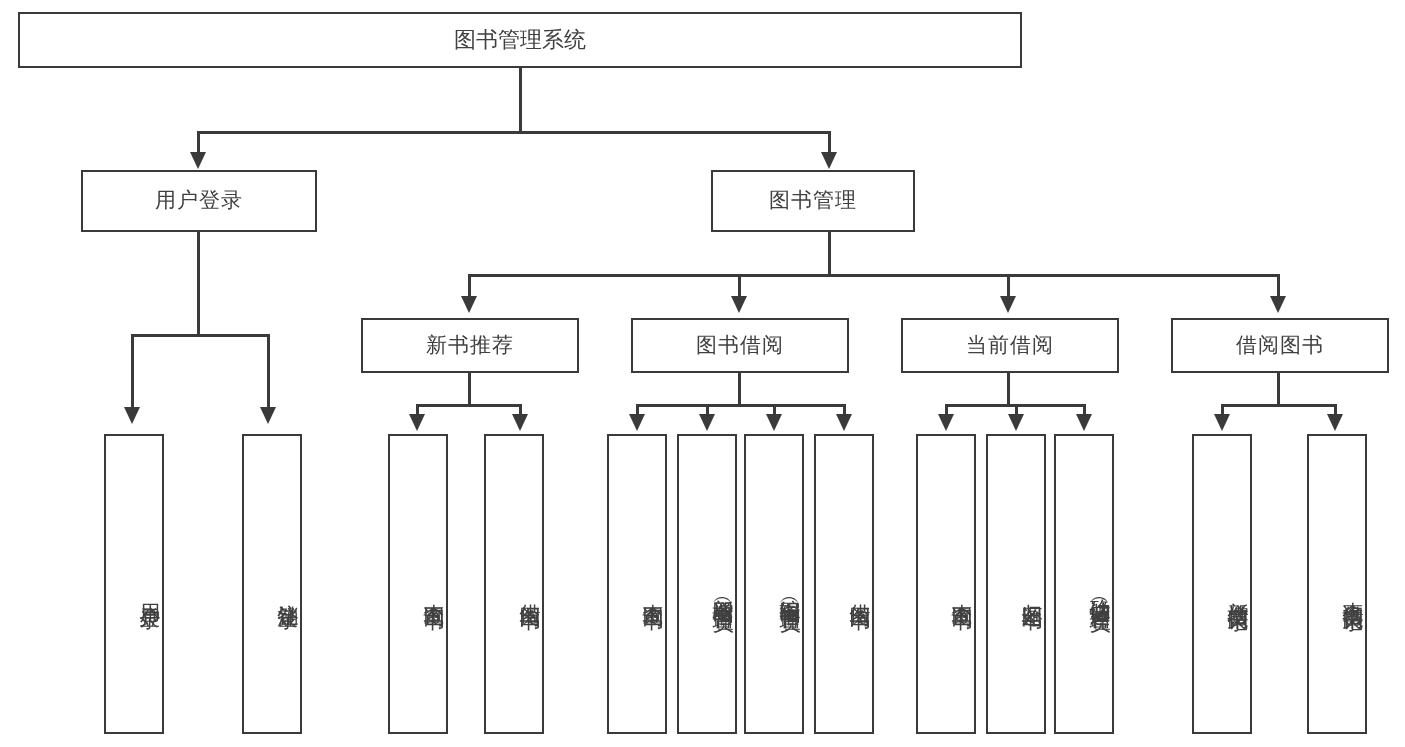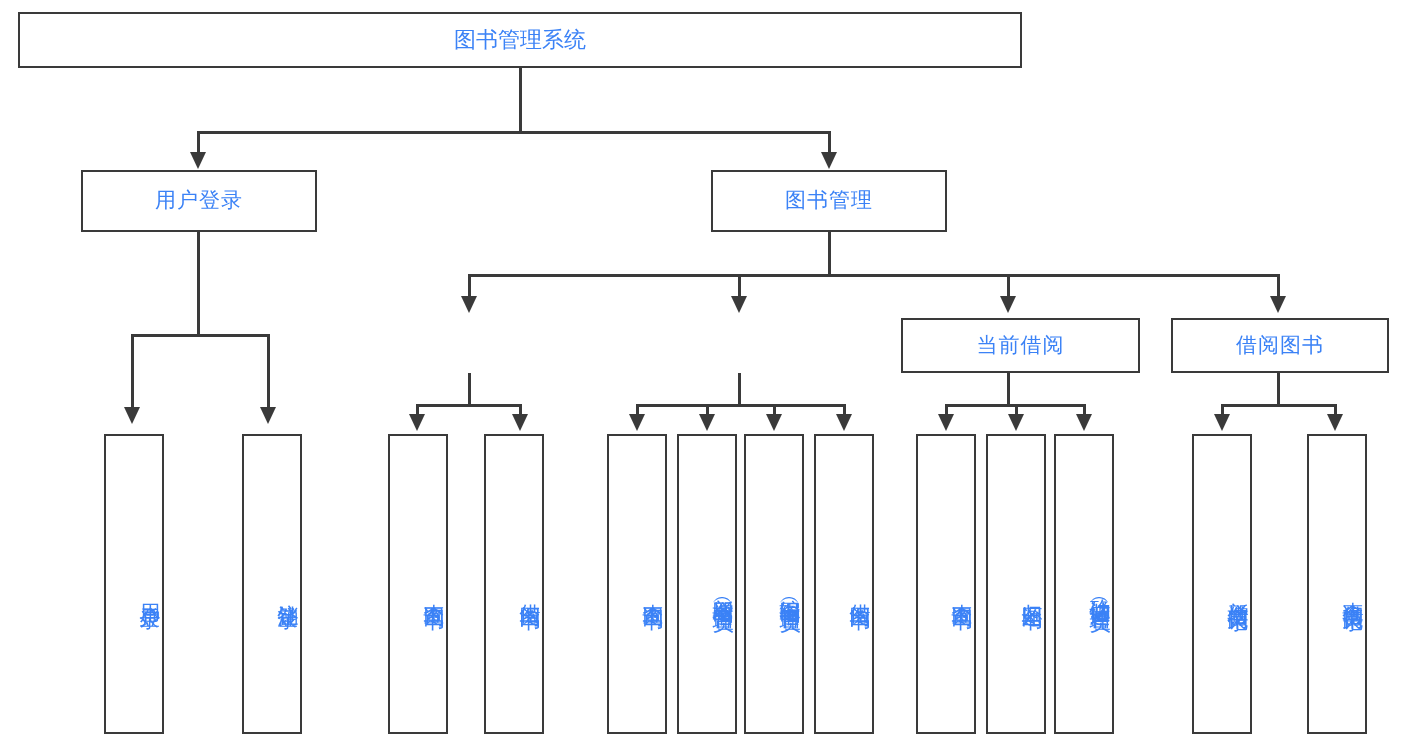--- a/index.html
+++ b/index.html
@@ -18,21 +18,21 @@
     overflow: hidden;
   }
   .node {
     position: absolute;
     box-sizing: border-box;
     border: 2px solid #3a3a3a;
     background: #ffffff;
     display: flex;
     align-items: center;
     justify-content: center;
-    color: #3b82f6;
+    color: #404040;
   }
   .node.h {
     font-size: 21px;
     letter-spacing: 1px;
     line-height: 1.2;
   }
   .node.root {
     font-size: 22px;
   }
   .node.leaf {
@@ -91,21 +91,21 @@
   <div class="vline" style="left:519px; top:68px; width:3px; height:65px;"></div>
   <div class="hline" style="left:197px; top:131px; width:634px; height:3px;"></div>
   <div class="vline" style="left:197px; top:131px; width:3px; height:23px;"></div>
   <div class="arrow" style="left:190px; top:152px;"></div>
   <div class="vline" style="left:828px; top:131px; width:3px; height:23px;"></div>
   <div class="arrow" style="left:821px; top:152px;"></div>
 
   <div class="node h" style="left:81px; top:170px; width:236px; height:62px;">
     <span>用户登录</span>
   </div>
-  <div class="node h" style="left:711px; top:170px; width:236px; height:62px;">
+  <div class="node h" style="left:711px; top:170px; width:204px; height:62px;">
     <span>图书管理</span>
   </div>
 
   <div class="vline" style="left:197px; top:232px; width:3px; height:104px;"></div>
   <div class="hline" style="left:131px; top:334px; width:139px; height:3px;"></div>
   <div class="vline" style="left:131px; top:334px; width:3px; height:75px;"></div>
   <div class="arrow" style="left:124px; top:407px;"></div>
   <div class="vline" style="left:267px; top:334px; width:3px; height:75px;"></div>
   <div class="arrow" style="left:260px; top:407px;"></div>
 
@@ -113,21 +113,27 @@
   <div class="hline" style="left:468px; top:274px; width:812px; height:3px;"></div>
   <div class="vline" style="left:468px; top:274px; width:3px; height:24px;"></div>
   <div class="arrow" style="left:461px; top:296px;"></div>
   <div class="vline" style="left:738px; top:274px; width:3px; height:24px;"></div>
   <div class="arrow" style="left:731px; top:296px;"></div>
   <div class="vline" style="left:1007px; top:274px; width:3px; height:24px;"></div>
   <div class="arrow" style="left:1000px; top:296px;"></div>
   <div class="vline" style="left:1277px; top:274px; width:3px; height:24px;"></div>
   <div class="arrow" style="left:1270px; top:296px;"></div>
 
-  <div class="node h" style="left:901px; top:318px; width:239px; height:55px;">
+  <div class="node h" style="left:361px; top:318px; width:218px; height:55px;">
+    <span>新书推荐</span>
+  </div>
+  <div class="node h" style="left:631px; top:318px; width:218px; height:55px;">
+    <span>图书借阅</span>
+  </div>
+  <div class="node h" style="left:901px; top:318px; width:218px; height:55px;">
     <span>当前借阅</span>
   </div>
   <div class="node h" style="left:1171px; top:318px; width:218px; height:55px;">
     <span>借阅图书</span>
   </div>
 
   <div class="vline" style="left:468px; top:373px; width:3px; height:33px;"></div>
   <div class="hline" style="left:416px; top:404px; width:106px; height:3px;"></div>
   <div class="vline" style="left:416px; top:404px; width:3px; height:12px;"></div>
   <div class="arrow" style="left:409px; top:414px;"></div>

